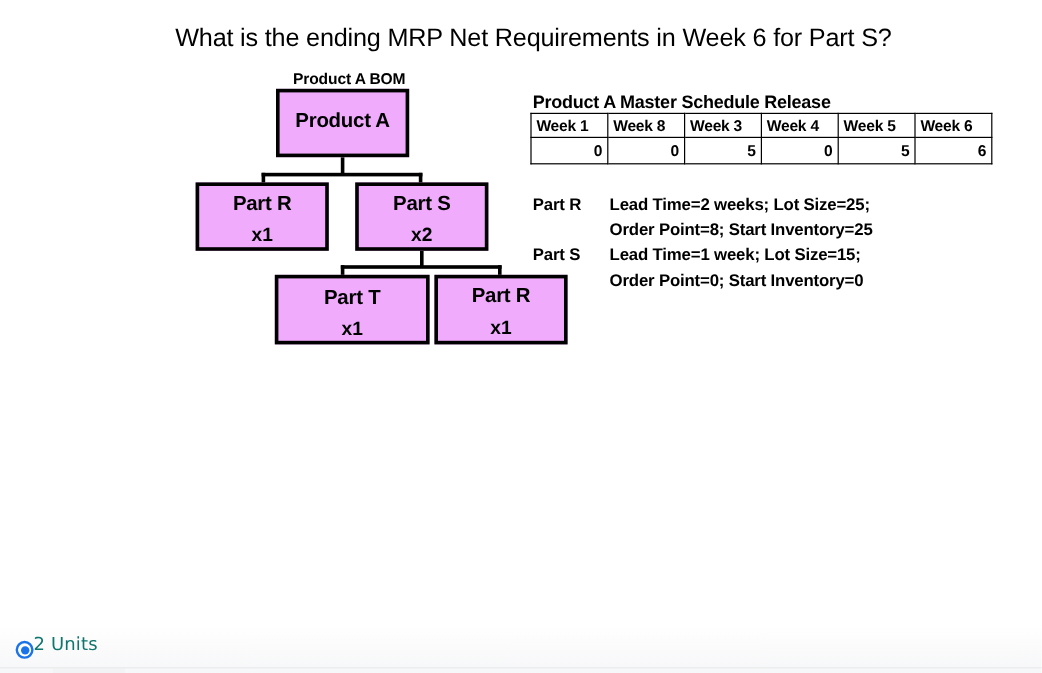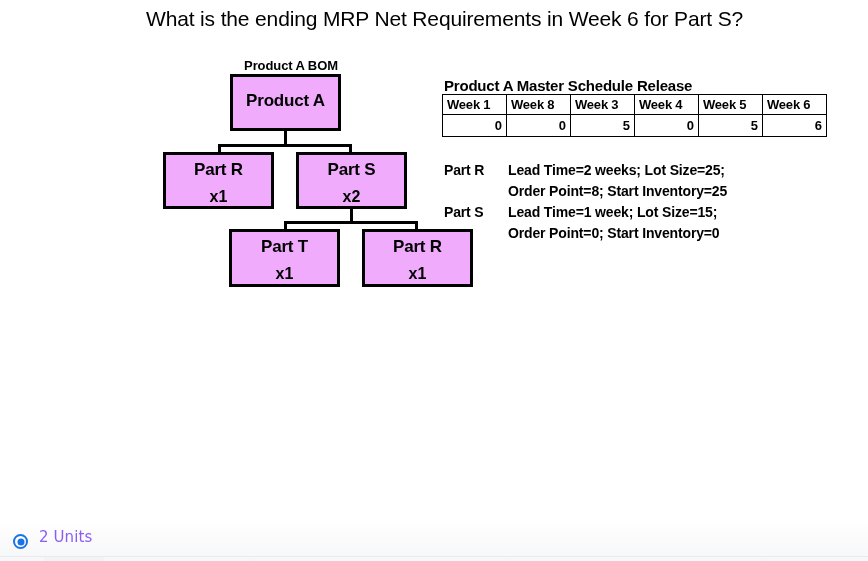--- a/index.html
+++ b/index.html
@@ -14,21 +14,21 @@
     overflow: hidden;
     font-family: "Liberation Sans", sans-serif;
     color: #000000;
     -webkit-font-smoothing: none;
   }
 
   
   #question-title {
     position: absolute;
     left: 146px;
-    top: 7px;
+    top: 20px;
     width: 720px;
     font-size: 21px;
     font-weight: 400;
     letter-spacing: -0.15px;
     white-space: nowrap;
     color: #000;
   }
 
   
   #bom-diagram {
@@ -70,21 +70,21 @@
     font-weight: bold;
     margin-top: 8px;
   }
   .bom-box.single .bom-name {
     margin-top: 14px;
   }
 
   #box-product-a { left: 194px; top: 74px; width: 111px; height: 57px; }
   #box-part-r-1  { left: 127px; top: 152px; width: 111px; height: 57px; }
   #box-part-s    { left: 260px; top: 152px; width: 111px; height: 57px; }
-  #box-part-t    { left: 193px; top: 229px; width: 111px; height: 58px; }
+  #box-part-t    { left: 193px; top: 229px; width: 129px; height: 58px; justify-content: flex-end; }
   #box-part-r-2  { left: 326px; top: 229px; width: 111px; height: 58px; }
 
   .conn {
     position: absolute;
     background: #000;
   }
   
   #conn-a-stub   { left: 248px; top: 131px; width: 3px; height: 14px; }
   #conn-a-bar    { left: 182px; top: 144px; width: 134px; height: 3px; }
   #conn-a-left   { left: 182px; top: 144px; width: 3px; height: 9px; }
@@ -197,23 +197,22 @@
     position: absolute;
     left: 50%;
     top: 50%;
     transform: translate(-50%, -50%);
     width: 7px;
     height: 7px;
     border-radius: 50%;
     background: #1a73e8;
   }
   #answer-label-2units {
-    margin-left: 11px;
     font-size: 15px;
-    color: #8b5cf6;
+    color: #0f766e;
     letter-spacing: 0.1px;
     font-family: "DejaVu Sans", sans-serif;
   }
   #answer-option-next-hint {
     position: absolute;
     left: 44px;
     top: 557px;
     width: 60px;
     height: 4px;
     background: #f2f3f5;

